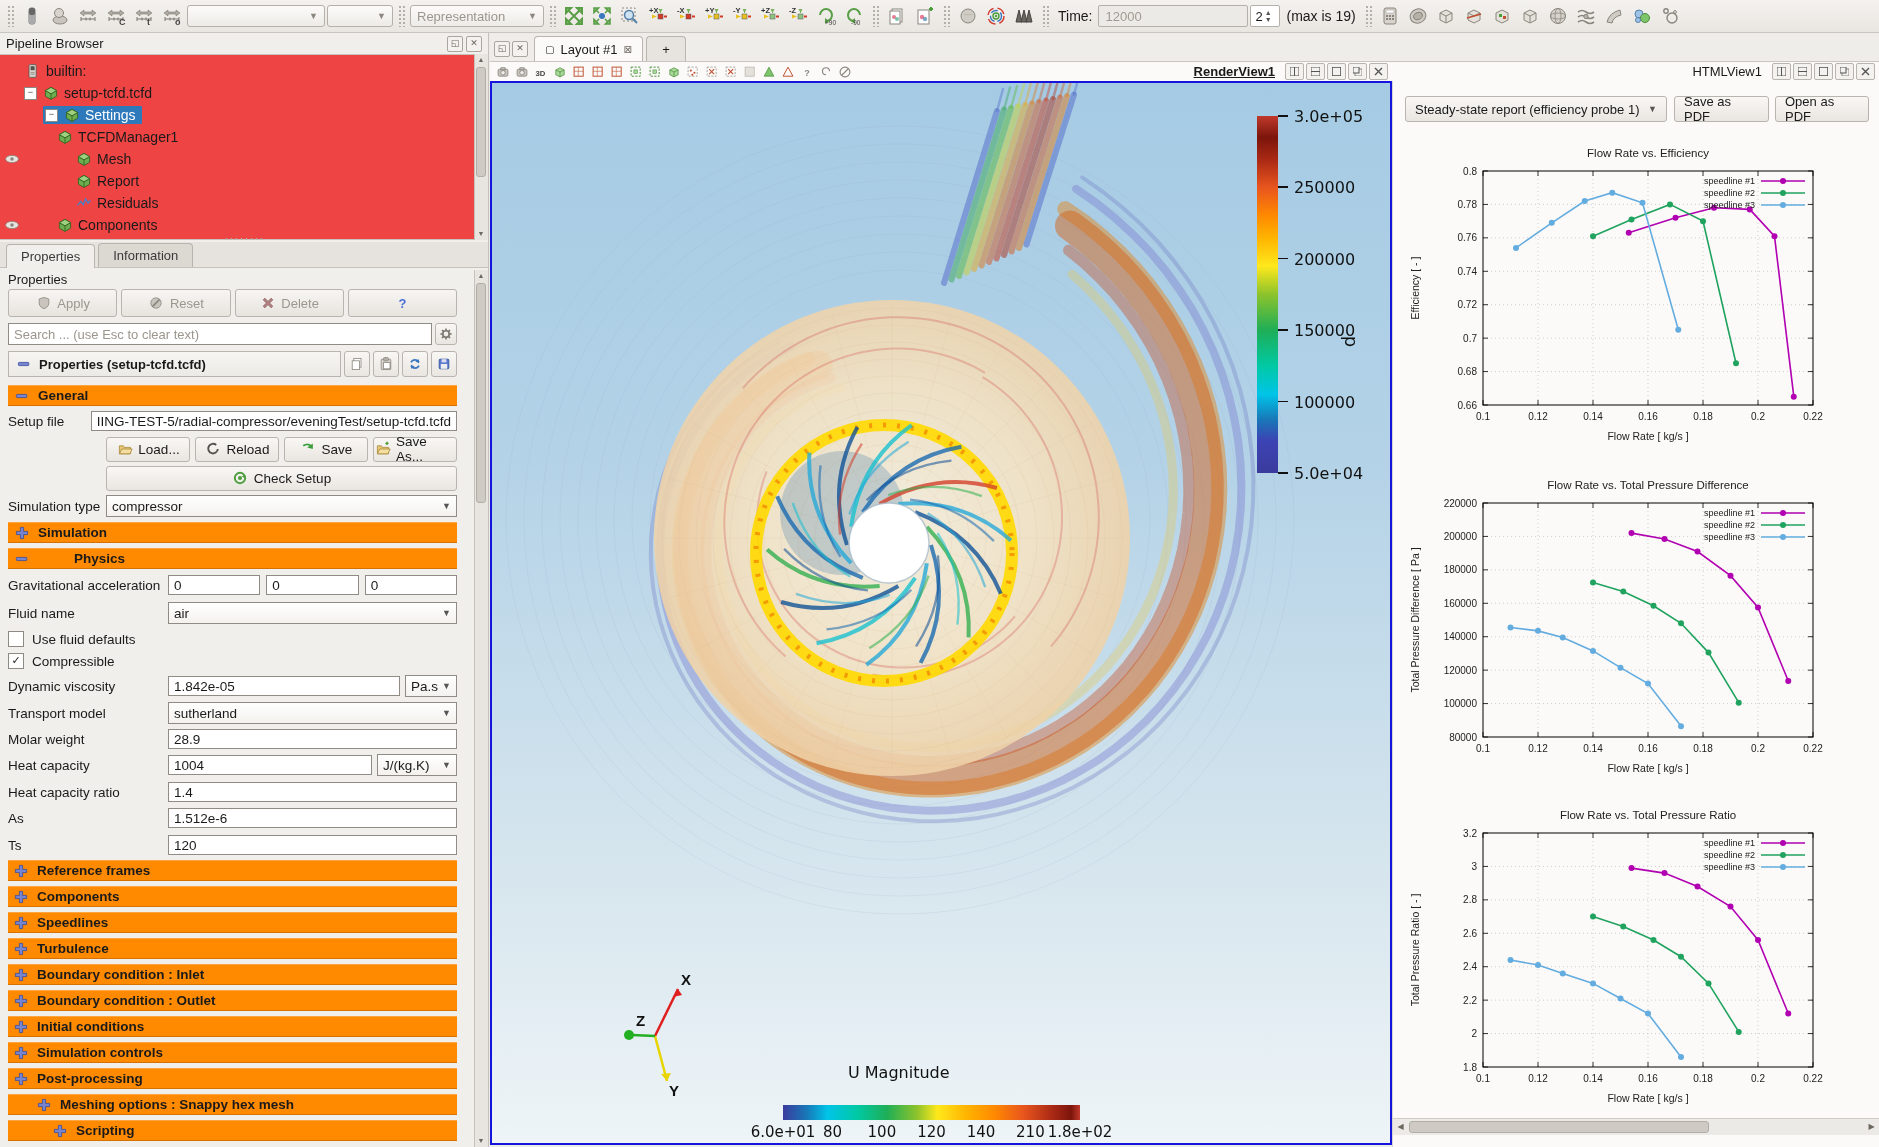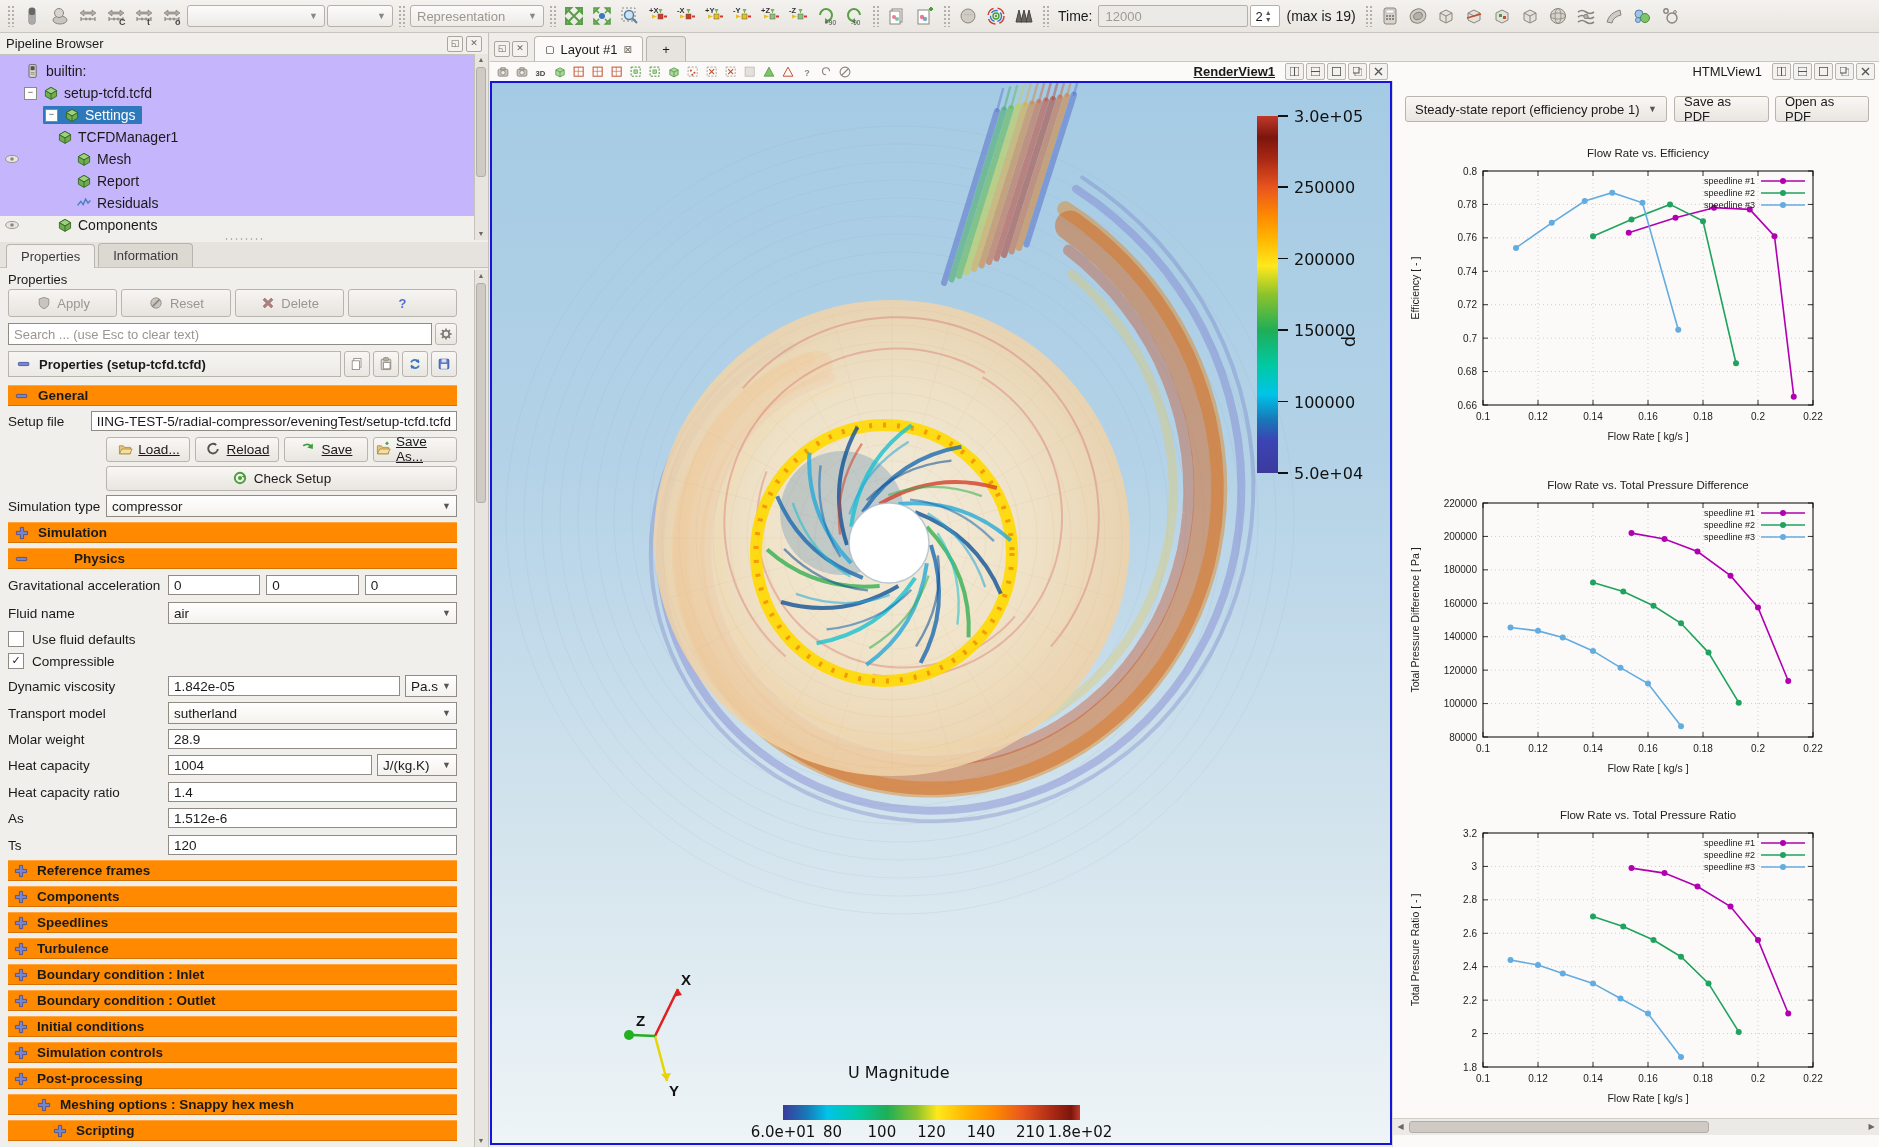--- a/index.html
+++ b/index.html
@@ -17,21 +17,21 @@
   .tlabel{font-size:14px;margin:0 4px;}
   .tfield{height:22px;border:1px solid #b5b1aa;background:#eceae6;color:#a09b93;display:flex;align-items:center;
           padding:0 6px;box-sizing:border-box;border-radius:2px;}
   .spin{height:22px;width:30px;border:1px solid #b5b1aa;background:#fff;display:flex;align-items:center;padding:0 4px;box-sizing:border-box;border-radius:2px;}
   .spinarr{display:flex;flex-direction:column;font-size:7px;line-height:7px;color:#555;margin-left:2px;}
   
   #leftpanel{position:absolute;left:0;top:33px;width:489px;height:1114px;background:#f1efeb;border-right:1px solid #c5c1bb;box-sizing:border-box;}
   .dockhead{position:absolute;left:0;top:0;right:0;height:21px;display:flex;align-items:center;padding:0 6px;font-size:13px;}
   .dockbtns{margin-left:auto;display:flex;gap:3px;}
   .dbtn{width:14px;height:14px;border:1px solid #aaa69f;background:#f4f2ee;font-size:9px;line-height:12px;text-align:center;color:#6b675f;border-radius:2px;}
-  #tree{position:absolute;left:0;top:21px;right:13px;height:162px;background:#c4b5fd;border:1px solid #c5c1bb;border-left:none;box-sizing:border-box;}
+  #tree{position:absolute;left:0;top:21px;right:13px;height:186px;background:#ef4444;border:1px solid #c5c1bb;border-left:none;box-sizing:border-box;}
   .trow{position:absolute;height:22px;display:flex;align-items:center;font-size:14px;gap:5px;}
   .sel{background:#2e79bc;color:#fff;padding:1px 6px 1px 2px;display:flex;align-items:center;gap:5px;border-radius:1px;}
   .expander{width:11px;height:11px;border:1px solid #8d8983;background:#fff;color:#444;font-size:9px;line-height:9px;text-align:center;flex:0 0 auto;}
   .vsb{position:absolute;width:13px;background:#e8e5e0;border-left:1px solid #c5c1bb;}
   .vsb .ar{position:absolute;left:0;width:12px;height:12px;font-size:7px;color:#6b675f;text-align:center;line-height:12px;}
   .vsb .thumb{position:absolute;left:1px;width:10px;background:#cfcbc4;border:1px solid #b2aea7;border-radius:3px;box-sizing:border-box;}
   
   .ptabs{position:absolute;left:0;right:0;height:26px;display:flex;align-items:flex-end;padding-left:6px;background:#e6e3de;border-bottom:1px solid #c5c1bb;box-sizing:border-box;}
   .ptab{padding:4px 14px;border:1px solid #b8b4ae;border-bottom:none;border-radius:4px 4px 0 0;margin-right:3px;font-size:13px;background:#dcd8d2;color:#3a3a3a;}
   .ptab.active{background:#f1efeb;position:relative;top:1px;}
@@ -656,21 +656,21 @@
       </span>
     <span>General</span>
   </div>
 
   <div class="prow" style="top:376px;height:24px;">
     <span class="lbl" style="width:98px;">Setup file</span>
     <div class="tin">
         <span style="white-space:nowrap;overflow:hidden;">IING-TEST-5/radial-compressor/eveningTest/setup-tcfd.tcfd</span>
       </div>
   </div>
-  <div class="prow btnrow" style="top:404px;height:24px;padding-left:98px;box-sizing:border-box;text-decoration:underline;">
+  <div class="prow btnrow" style="top:404px;height:24px;padding-left:98px;box-sizing:border-box;">
     <div class="sbtn">
         <span class="sicon">
           <svg width="16" height="16" viewBox="0 0 20 20">
             <path d="M3 6 L8 6 L9 8 L17 8 L17 16 L3 16 Z" fill="#e8c878" stroke="#a8883a"></path>
             <path d="M3 16 L6 10 L19 10 L16 16 Z" fill="#f5dfa0" stroke="#a8883a"></path>
           </svg>
         </span>
         <span>Load...</span>
       </div>
     <div class="sbtn">

